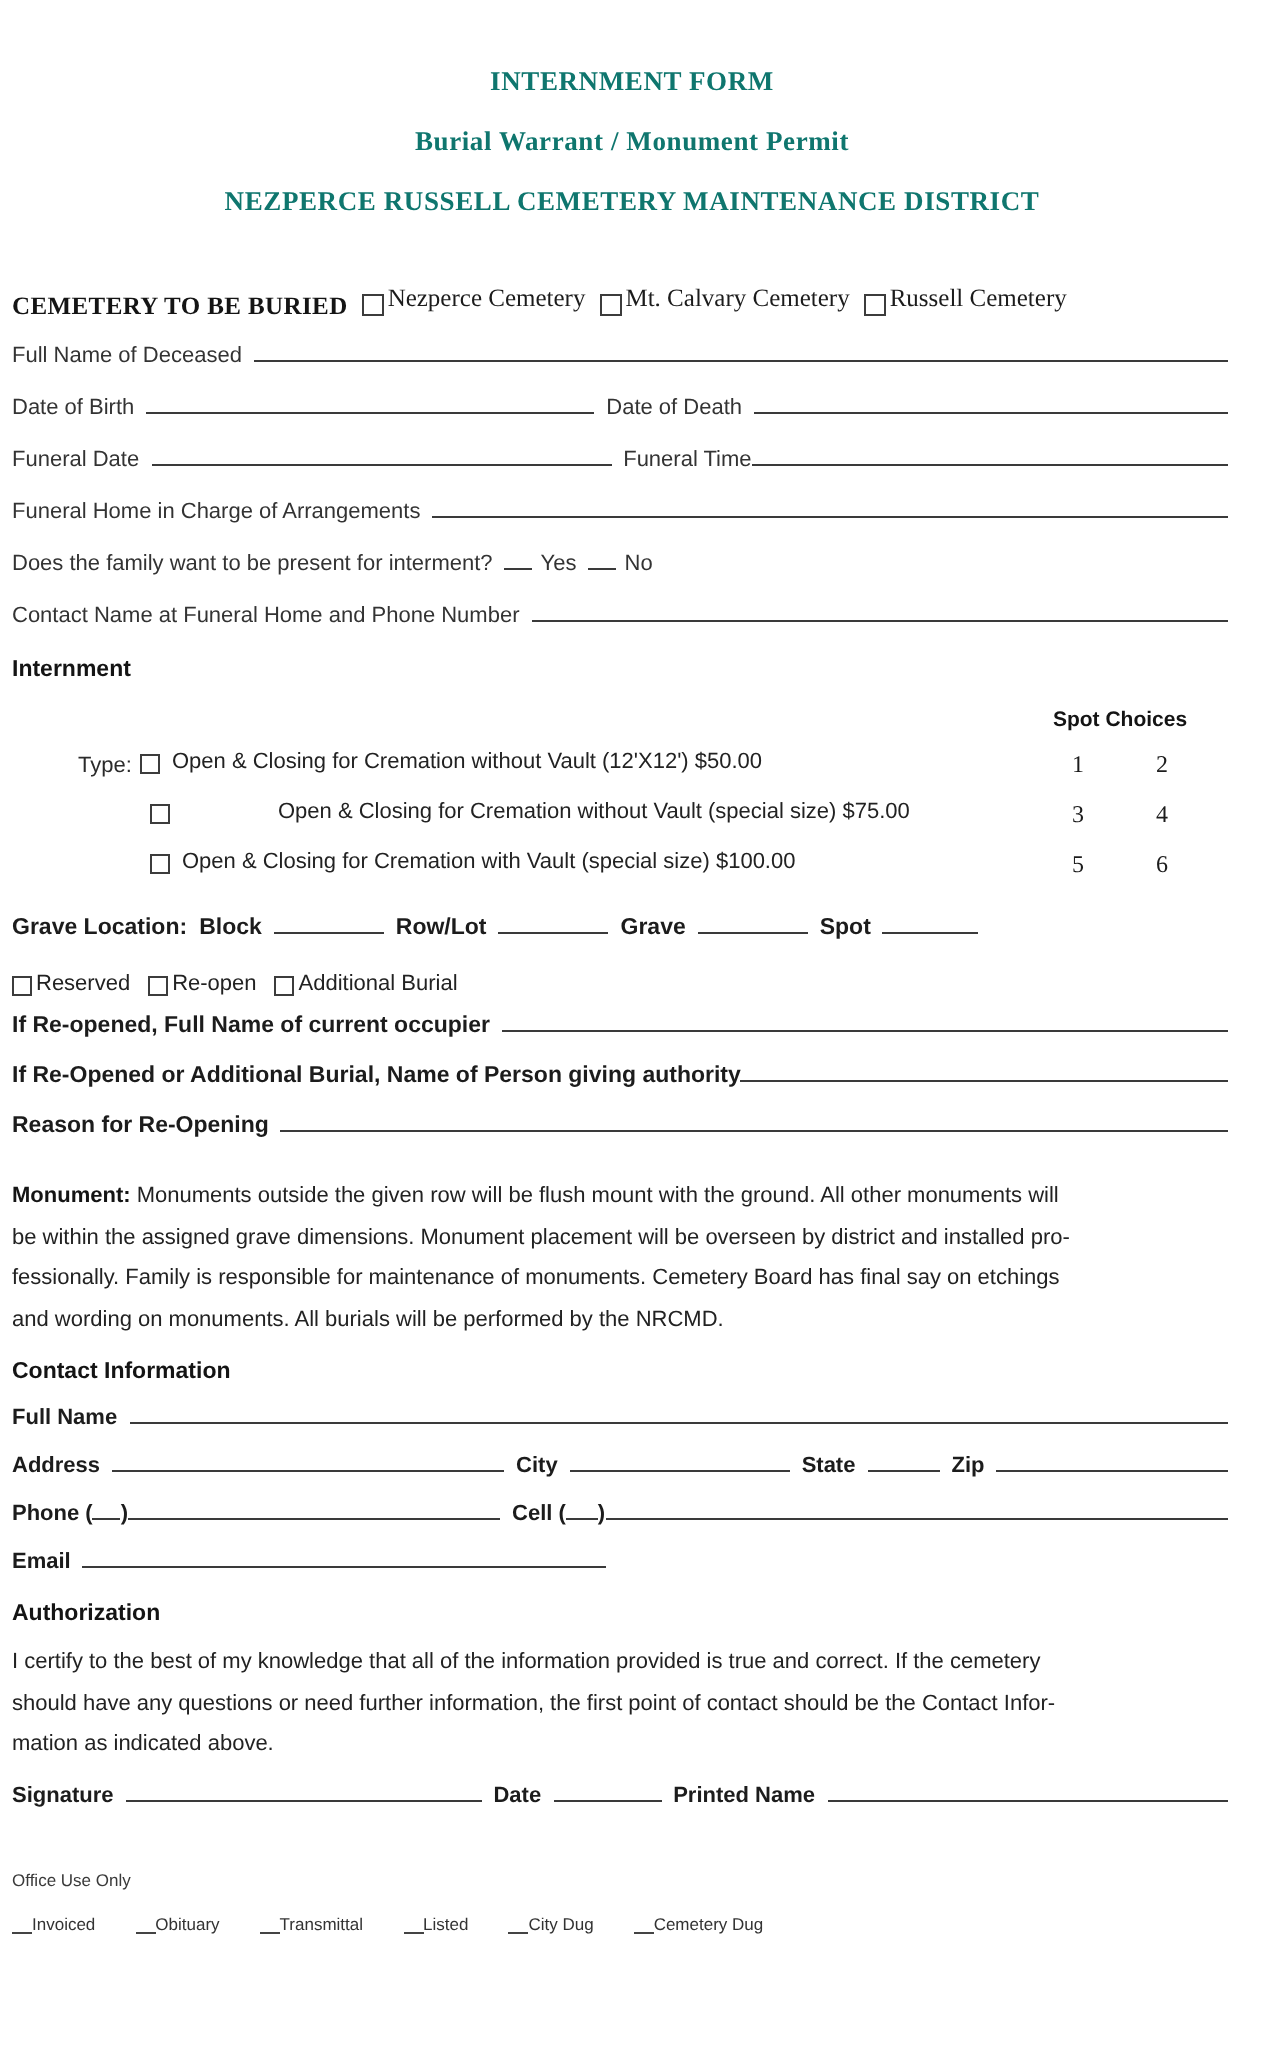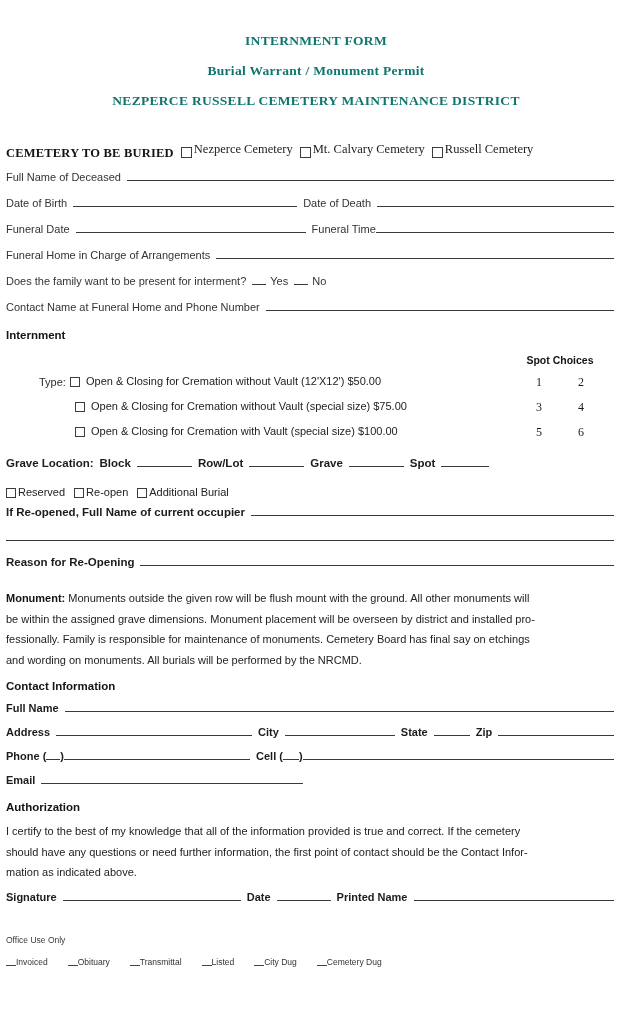--- a/index.html
+++ b/index.html
@@ -59,21 +59,21 @@
   .para { margin-top:9px; font-size:11px; line-height:20.5px; color:#222; }
   .para .plabel { font-weight:bold; color:#141414; }
   
   .contact-head { margin-top:10px; height:20px; }
   .c-row { height:24px; }
   .auth-head { margin-top:5px; height:20px; }
   .sig-row { margin-top:6px; height:26px; }
   
   .office { margin-top:20px; font-size:8.5px; color:#3a3a3a; }
   .office-items { display:flex; align-items:baseline; margin-top:12px; white-space:nowrap; }
-  .office-item { display:flex; align-items:center; margin-right:20px; font-size:8.5px; color:#333; }
+  .office-item { display:flex; align-items:flex-end; margin-right:20px; font-size:8.5px; color:#333; }
   .oblank { display:inline-block; width:10px; height:8px; border-bottom:1px solid #444; }
 </style>
 </head>
 <body>
 
 <div class="page">
 
   <div class="titles">
     <div class="title-line">INTERNMENT FORM</div>
     <div class="title-line">Burial Warrant / Monument Permit</div>
@@ -158,21 +158,21 @@
     </span>
     <span class="spot-cell">
       <span class="spot-nums">
         <span class="spot-num">1</span>
         <span class="spot-num">2</span>
       </span>
     </span>
   </div>
   <div class="int-row">
     <span class="type-cell"></span>
-    <span class="int-opt" style="margin-left:5px;">
+    <span class="int-opt" style="margin-left:5px;gap:48px;">
       <span class="cb"></span>
       <span>Open &amp; Closing for Cremation without Vault (special size) $75.00</span>
     </span>
     <span class="spot-cell">
       <span class="spot-nums">
         <span class="spot-num">3</span>
         <span class="spot-num">4</span>
       </span>
     </span>
   </div>
@@ -224,20 +224,21 @@
       <span>Additional Burial</span>
     </span>
   </div>
 
   <div class="frow bold-line">
     <span class="boldlbl">If Re-opened, Full Name of current occupier</span>
       <span class="gap6"></span>
     <span class="blank grow"></span>
   </div>
   <div class="frow bold-line">
+    <span class="boldlbl">If Re-Opened or Additional Burial, Name of Person giving authority</span>
     <span class="blank grow"></span>
   </div>
   <div class="frow bold-line">
     <span class="boldlbl">Reason for Re-Opening</span>
       <span class="gap6"></span>
     <span class="blank grow"></span>
   </div>
 
   <div class="para">
     <div><span class="plabel">Monument:</span> <span>Monuments outside the given row will be flush mount with the ground. All other monuments will</span></div>

